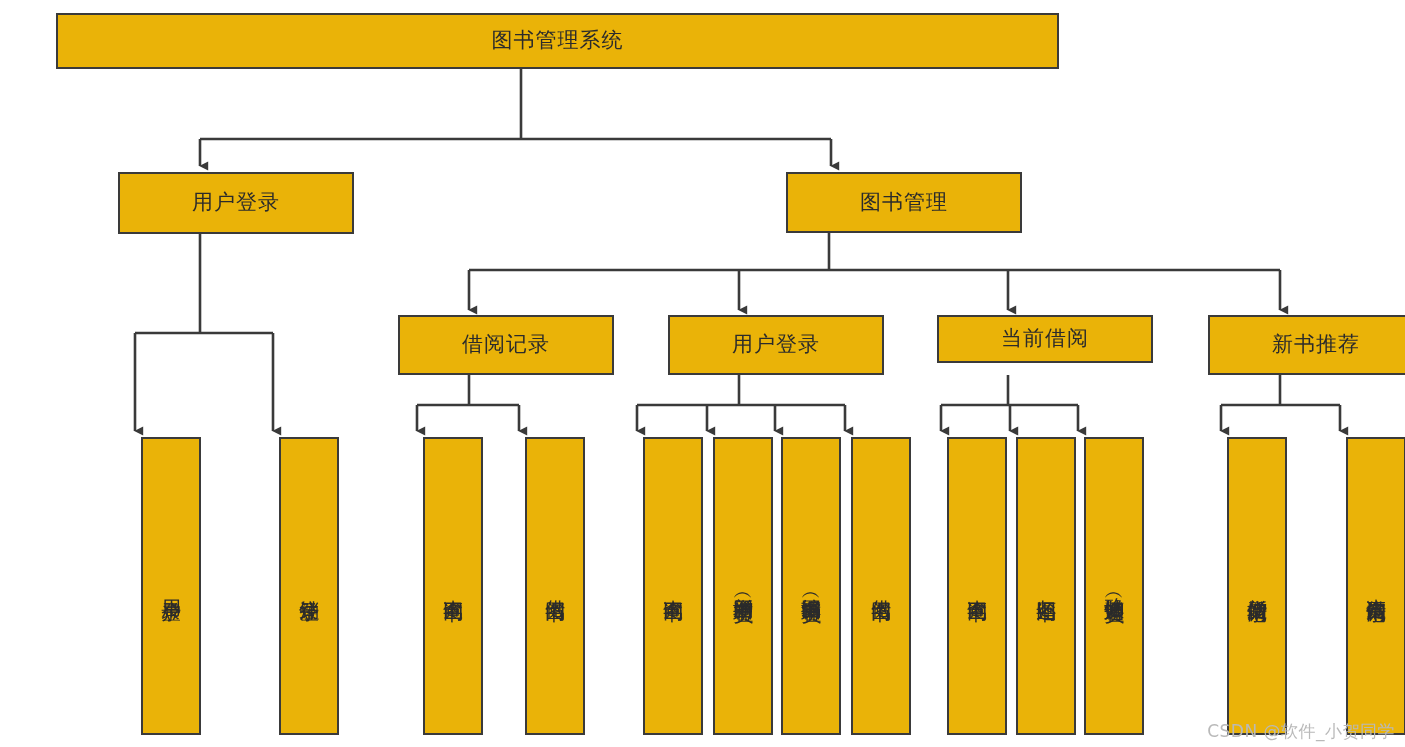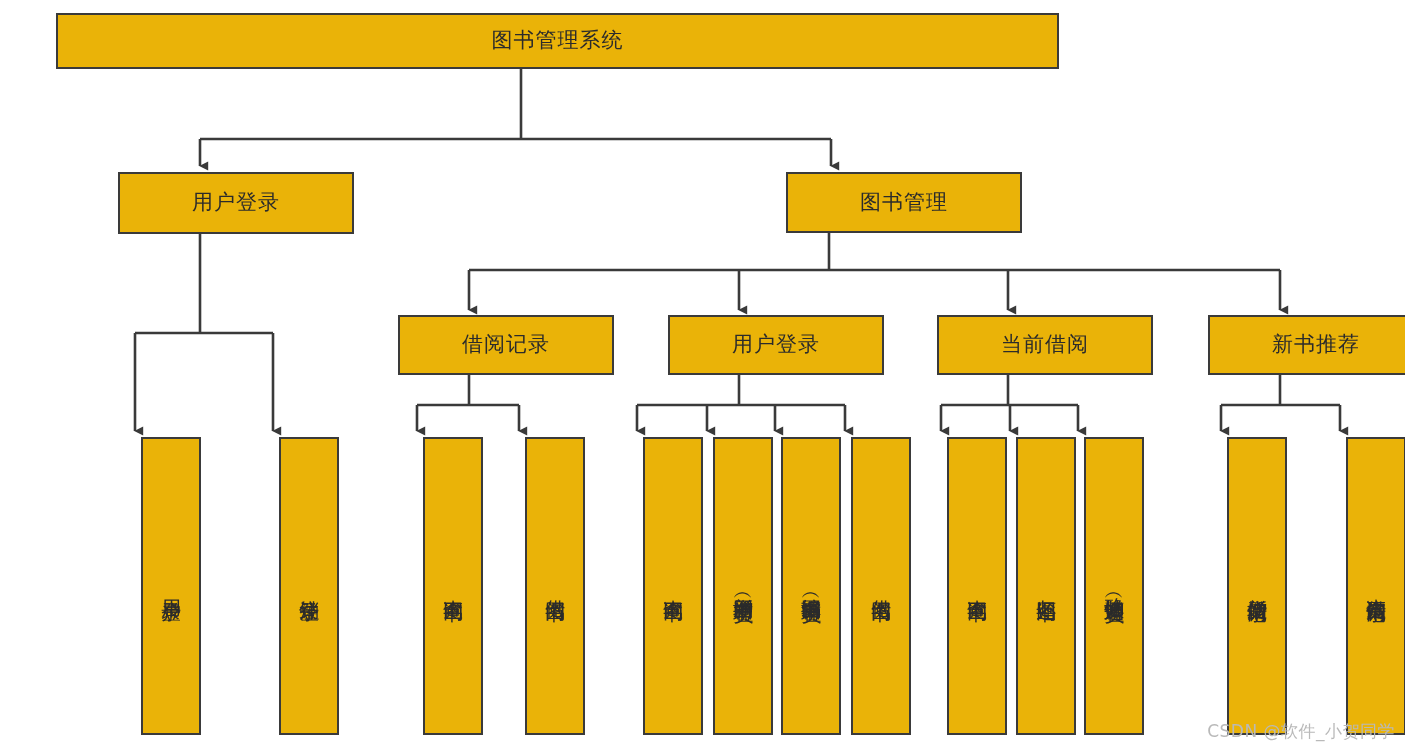--- a/index.html
+++ b/index.html
@@ -134,21 +134,21 @@
   <div class="node horiz" style="left:750px;top:172px;width:236px;height:61px;">
     <span>图书管理</span>
   </div>
 
   <div class="node horiz" style="left:362px;top:315px;width:216px;height:60px;">
     <span>借阅记录</span>
   </div>
   <div class="node horiz" style="left:632px;top:315px;width:216px;height:60px;">
     <span>用户登录</span>
   </div>
-  <div class="node horiz" style="left:901px;top:315px;width:216px;height:60px;">
+  <div class="node horiz" style="left:901px;top:315px;width:216px;height:48px;">
     <span>当前借阅</span>
   </div>
   <div class="node horiz" style="left:1172px;top:315px;width:216px;height:60px;">
     <span>新书推荐</span>
   </div>
 
   <div class="node vert" style="left:105px;top:437px;width:60px;height:298px;">
     <span class="vtext">用户登录</span>
   </div>
   <div class="node vert" style="left:243px;top:437px;width:60px;height:298px;">

